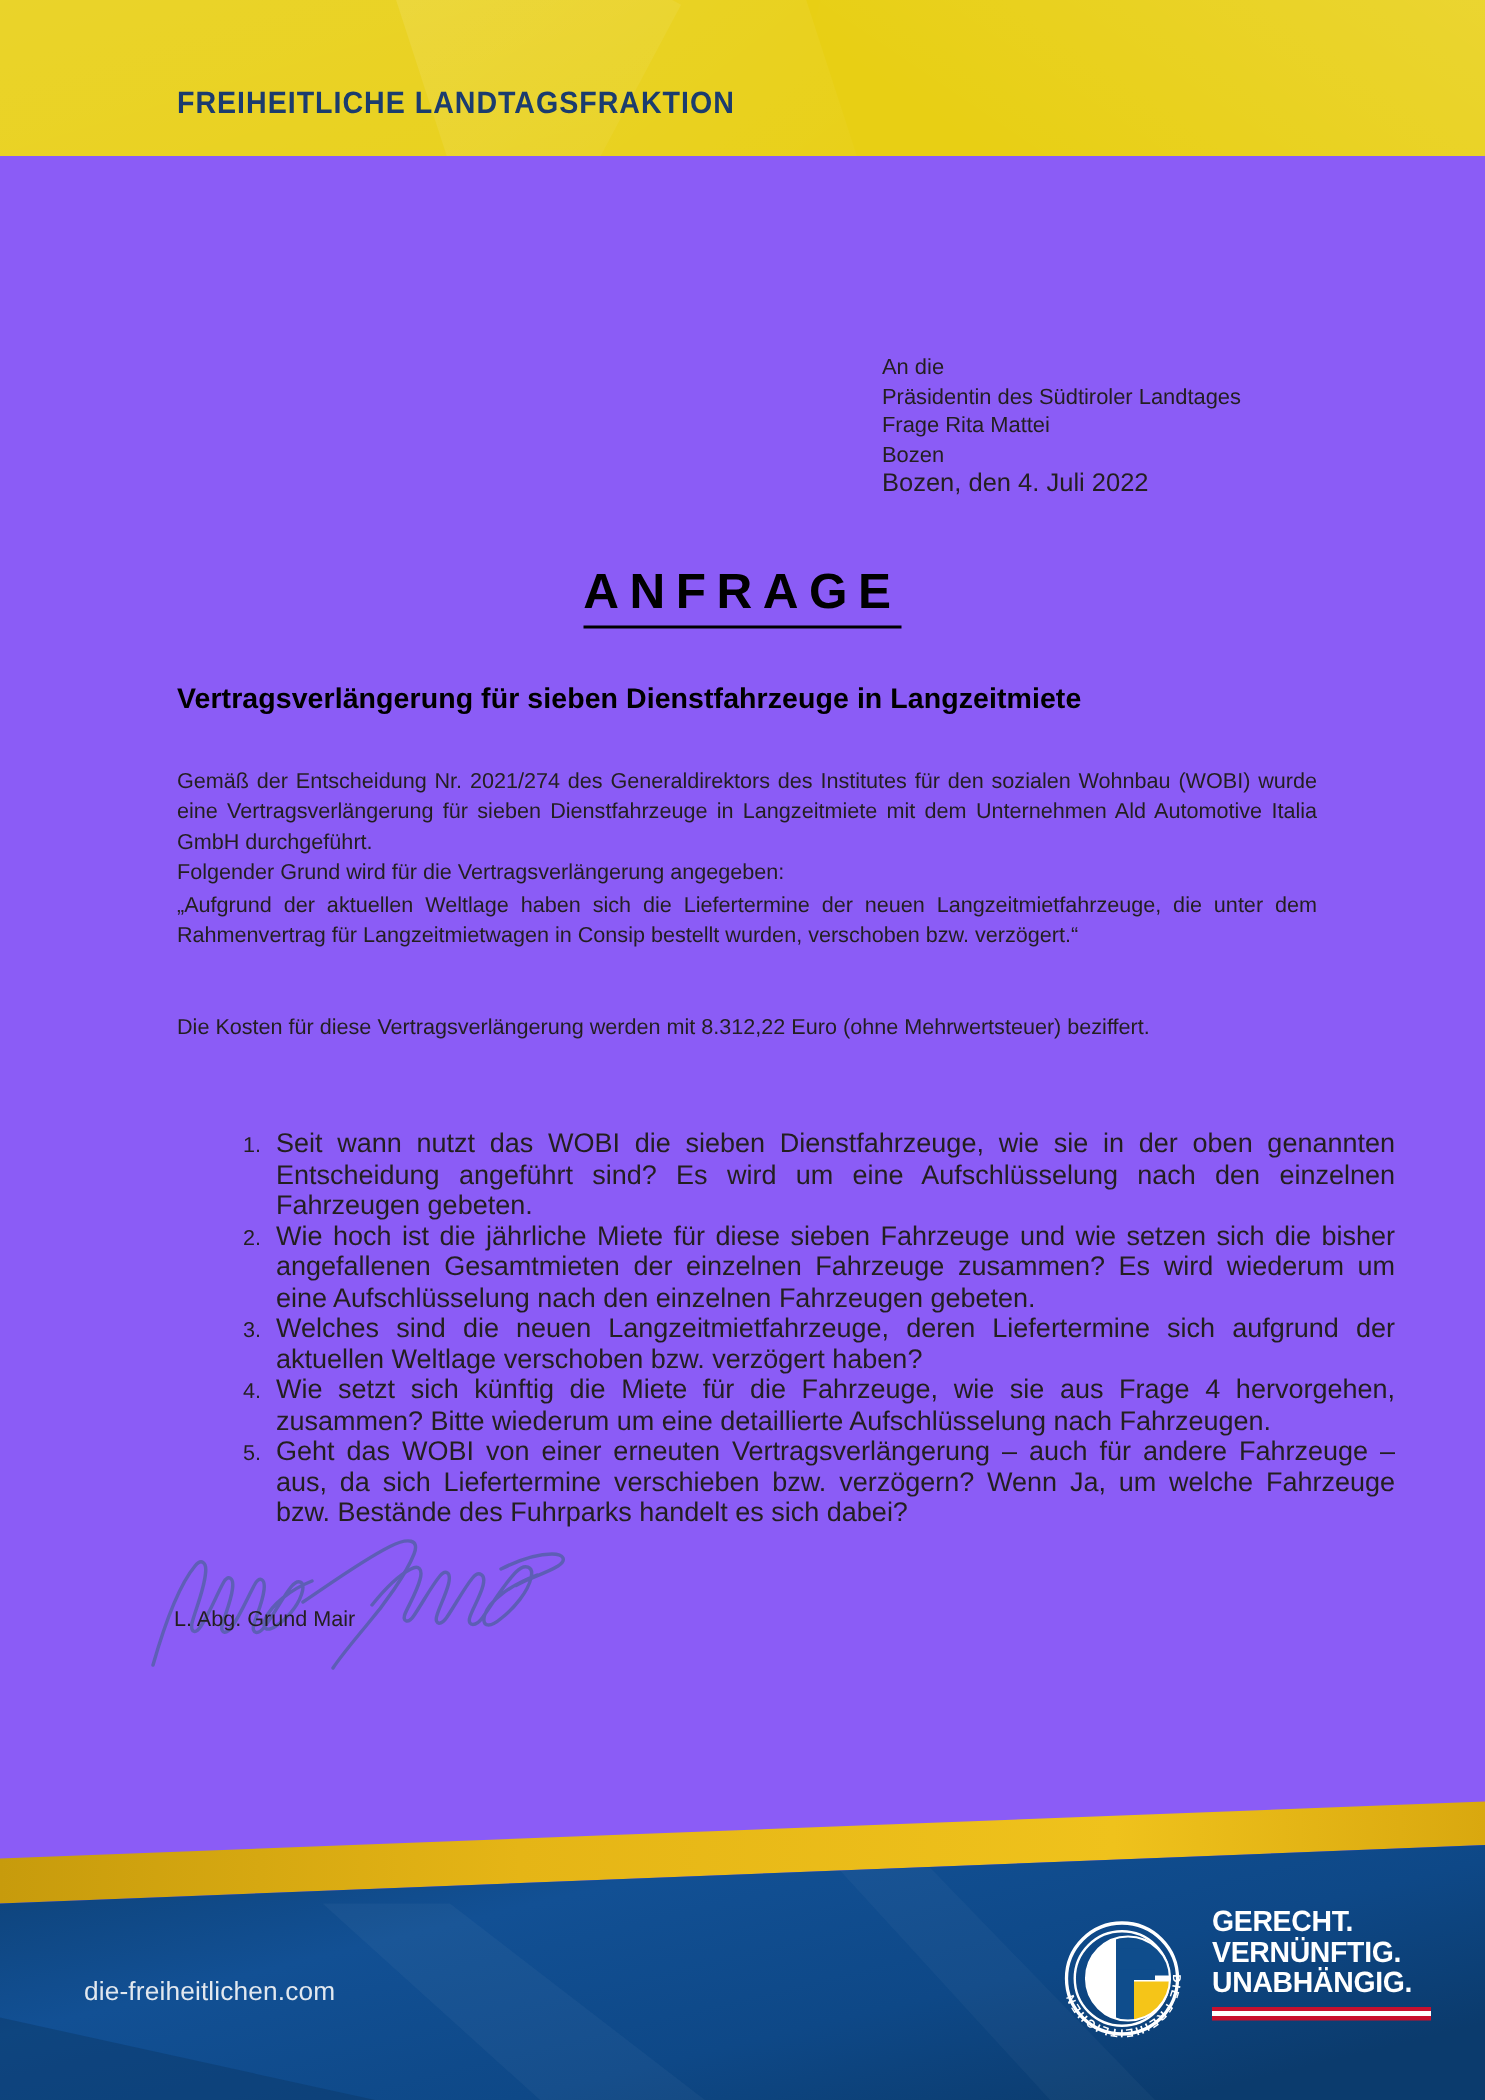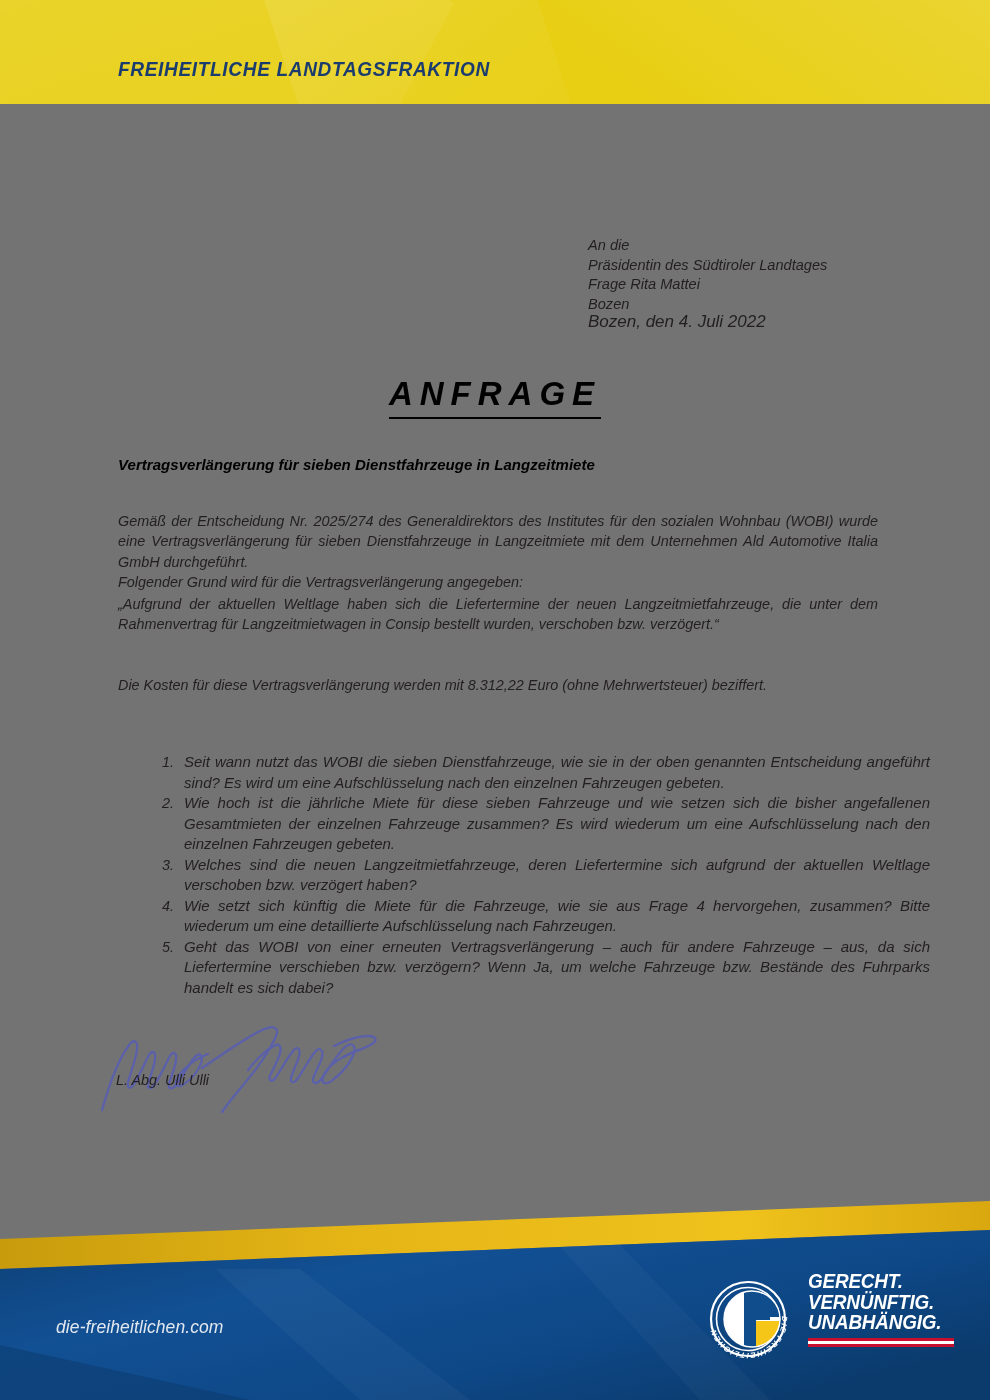--- a/index.html
+++ b/index.html
@@ -5,25 +5,24 @@
 <style>
   html, body {
     margin: 0;
     padding: 0;
     background: #ffffff;
   }
   .page {
     position: relative;
     width: 990px;
     height: 1400px;
-    background: #737373;
+    background: #8b5cf6;
     overflow: hidden;
     font-family: "Liberation Sans", sans-serif;
     color: #000000;
-    font-style: italic;
   }
 
   
   .header {
     position: absolute;
     left: 0; top: 0;
     width: 990px;
     height: 104px;
     background: #e8cf14;
     overflow: hidden;
@@ -100,21 +99,21 @@
   }
   .doc-title span {
     border-bottom: 2.5px solid #000;
     padding-bottom: 5px;
   }
 
   .doc-subtitle {
     position: absolute;
     left: 118px; top: 456px;
     width: 760px;
-    font-size: 15px;
+    font-size: 19px;
     font-weight: bold;
     color: #000;
     letter-spacing: 0.05px;
   }
 
   
   .body-col {
     position: absolute;
     left: 118px;
     width: 760px;
@@ -139,21 +138,21 @@
   }
 
   
   ol.questions {
     position: absolute;
     left: 136px;
     top: 752px;
     width: 752px;
     margin: 0;
     padding: 0 0 0 42px;
-    font-size: 15px;
+    font-size: 18px;
     line-height: 20.5px;
     color: #231f20;
     list-style-position: outside;
   }
   ol.questions > li {
     text-align: justify;
     text-justify: inter-word;
     padding-left: 6px;
     margin: 0;
   }
@@ -251,21 +250,21 @@
   </div>
 
   <div class="date-line">Bozen, den 4. Juli 2022</div>
 
   <div class="doc-title">
     <span>ANFRAGE</span>
   </div>
 
   <div class="doc-subtitle">Vertragsverlängerung für sieben Dienstfahrzeuge in Langzeitmiete</div>
 
-  <div class="body-col para-just p1">Gemäß der Entscheidung Nr. 2025/274 des Generaldirektors des Institutes für den sozialen Wohnbau (WOBI) wurde eine Vertragsverlängerung für sieben Dienstfahrzeuge in Langzeitmiete mit dem Unternehmen Ald Automotive Italia GmbH durchgeführt.</div>
+  <div class="body-col para-just p1">Gemäß der Entscheidung Nr. 2021/274 des Generaldirektors des Institutes für den sozialen Wohnbau (WOBI) wurde eine Vertragsverlängerung für sieben Dienstfahrzeuge in Langzeitmiete mit dem Unternehmen Ald Automotive Italia GmbH durchgeführt.</div>
   <div class="body-col p2">Folgender Grund wird für die Vertragsverlängerung angegeben:</div>
   <div class="body-col para-just p3">„Aufgrund der aktuellen Weltlage haben sich die Liefertermine der neuen Langzeitmietfahrzeuge, die unter dem Rahmenvertrag für Langzeitmietwagen in Consip bestellt wurden, verschoben bzw. verzögert.“</div>
   <div class="body-col p4">Die Kosten für diese Vertragsverlängerung werden mit 8.312,22 Euro (ohne Mehrwertsteuer) beziffert.</div>
 
 
   <ol class="questions" id="question-list">
       <li>Seit wann nutzt das WOBI die sieben Dienstfahrzeuge, wie sie in der oben genannten Entscheidung angeführt sind? Es wird um eine Aufschlüsselung nach den einzelnen Fahrzeugen gebeten.</li>
       <li>Wie hoch ist die jährliche Miete für diese sieben Fahrzeuge und wie setzen sich die bisher angefallenen Gesamtmieten der einzelnen Fahrzeuge zusammen? Es wird wiederum um eine Aufschlüsselung nach den einzelnen Fahrzeugen gebeten.</li>
       <li>Welches sind die neuen Langzeitmietfahrzeuge, deren Liefertermine sich aufgrund der aktuellen Weltlage verschoben bzw. verzögert haben?</li>
       <li>Wie setzt sich künftig die Miete für die Fahrzeuge, wie sie aus Frage 4 hervorgehen, zusammen? Bitte wiederum um eine detaillierte Aufschlüsselung nach Fahrzeugen.</li>
@@ -274,21 +273,21 @@
 
   <div class="sig-wrap">
     <svg class="sig-svg" width="330" height="92" viewBox="0 0 330 92">
       <g fill="none" stroke="#5a5fb0" stroke-width="2.3" stroke-linecap="round" stroke-linejoin="round" opacity="0.92">
         <path d="M6 88 C 14 60, 24 34, 34 22 C 38 17, 42 19, 41 27 C 40 38, 34 52, 32 60 C 31 66, 34 68, 38 62 C 44 53, 49 40, 53 33 C 56 28, 60 29, 59 37 C 58 46, 53 57, 52 62 C 51 67, 55 68, 59 62 C 65 53, 70 41, 74 34 C 77 29, 81 30, 80 38 C 79 47, 74 57, 73 62 C 72 67, 76 68, 80 63 C 87 54, 93 42, 98 36 C 103 30, 108 32, 105 41 C 102 50, 94 58, 88 62 C 82 66, 78 64, 81 57 C 85 48, 97 38, 112 32"></path>
         <path d="M106 46 C 124 34, 146 18, 164 9 C 176 3, 184 4, 180 14 C 175 27, 160 48, 148 62 C 138 74, 130 84, 126 90"></path>
         <path d="M152 48 C 160 38, 170 28, 178 24 C 183 21, 186 24, 184 31 C 182 39, 176 49, 174 54 C 172 59, 176 61, 180 55 C 186 46, 192 35, 197 29 C 201 24, 205 26, 203 34 C 201 42, 196 51, 195 56 C 194 61, 198 62, 202 56 C 208 47, 214 36, 219 30 C 223 25, 228 27, 226 35 C 224 43, 218 52, 217 57 C 216 62, 221 63, 226 56 C 233 46, 241 33, 248 26 C 254 20, 260 22, 258 30 C 256 39, 247 50, 238 57 C 231 63, 225 63, 227 55 C 230 45, 244 35, 262 28"></path>
         <path d="M238 24 C 250 18, 262 14, 272 14 C 280 14, 282 18, 276 22 C 268 27, 254 31, 248 35"></path>
       </g>
     </svg>
-    <div class="sig-name">L. Abg. Ulli Ulli</div>
+    <div class="sig-name">L. Abg. Grund Mair</div>
   </div>
 
   <div class="footer">
     <svg class="footer-svg" width="990" height="205" viewBox="0 0 990 205">
       <defs>
         <linearGradient id="blueGrad" x1="0" y1="0" x2="1" y2="1">
           <stop offset="0%" stop-color="#0d4379"></stop>
           <stop offset="45%" stop-color="#0f4f90"></stop>
           <stop offset="100%" stop-color="#0c4customize"></stop>
         </linearGradient>

